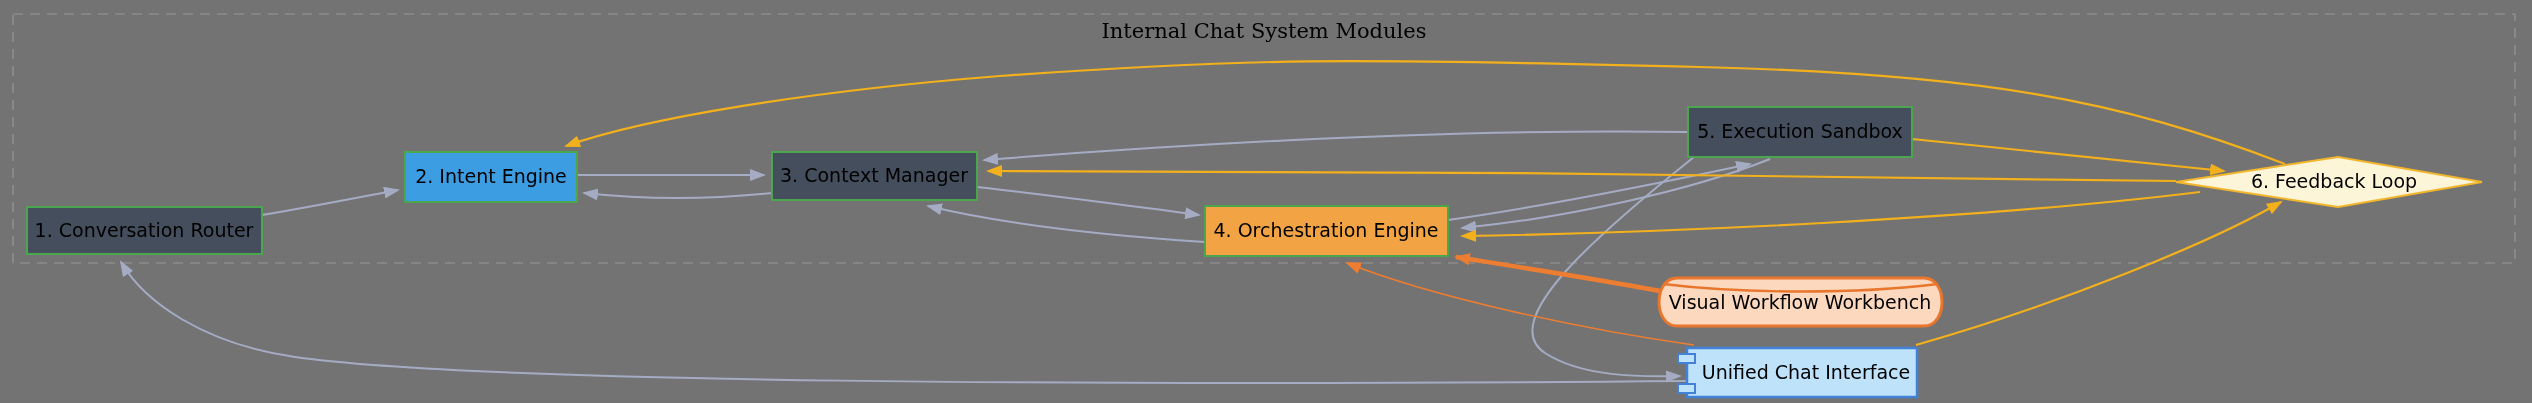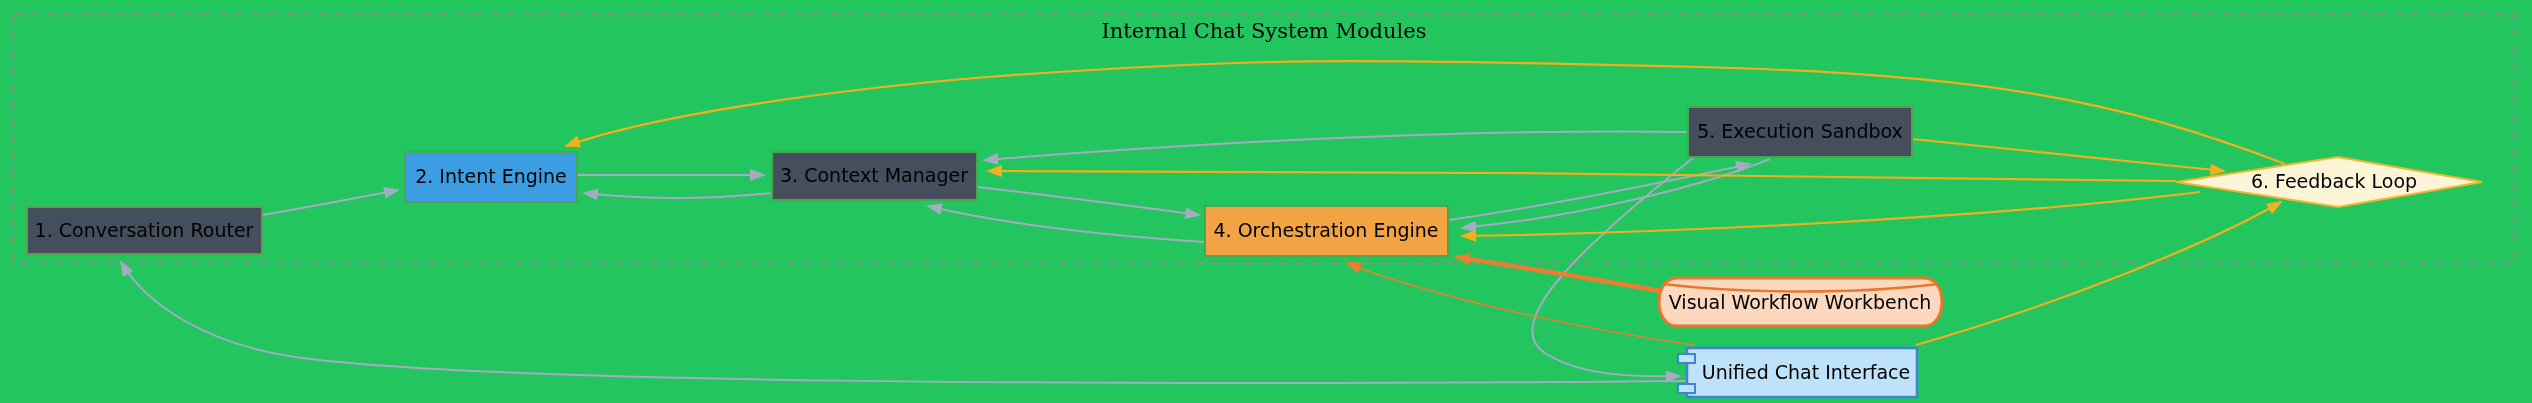--- a/index.html
+++ b/index.html
@@ -1,16 +1,16 @@
 <!DOCTYPE html>
 <html><head>
 <meta charset="utf-8">
 <style>
   html,body{margin:0;padding:0;background:#ffffff;}
-  .canvas{position:relative;width:2532px;height:403px;background:#22c55e;overflow:hidden;}
+  .canvas{position:relative;width:2532px;height:403px;background:#737373;overflow:hidden;}
   svg{display:block;}
   text{font-family:"DejaVu Sans","Liberation Sans",sans-serif;}
   text.cluster-title{font-family:"DejaVu Serif","Liberation Serif",serif;}
 </style>
 </head>
 <body>
 
 <div class="canvas">
 <svg width="2532" height="403" viewBox="0 0 2532 403" xmlns="http://www.w3.org/2000/svg">
   <defs>

